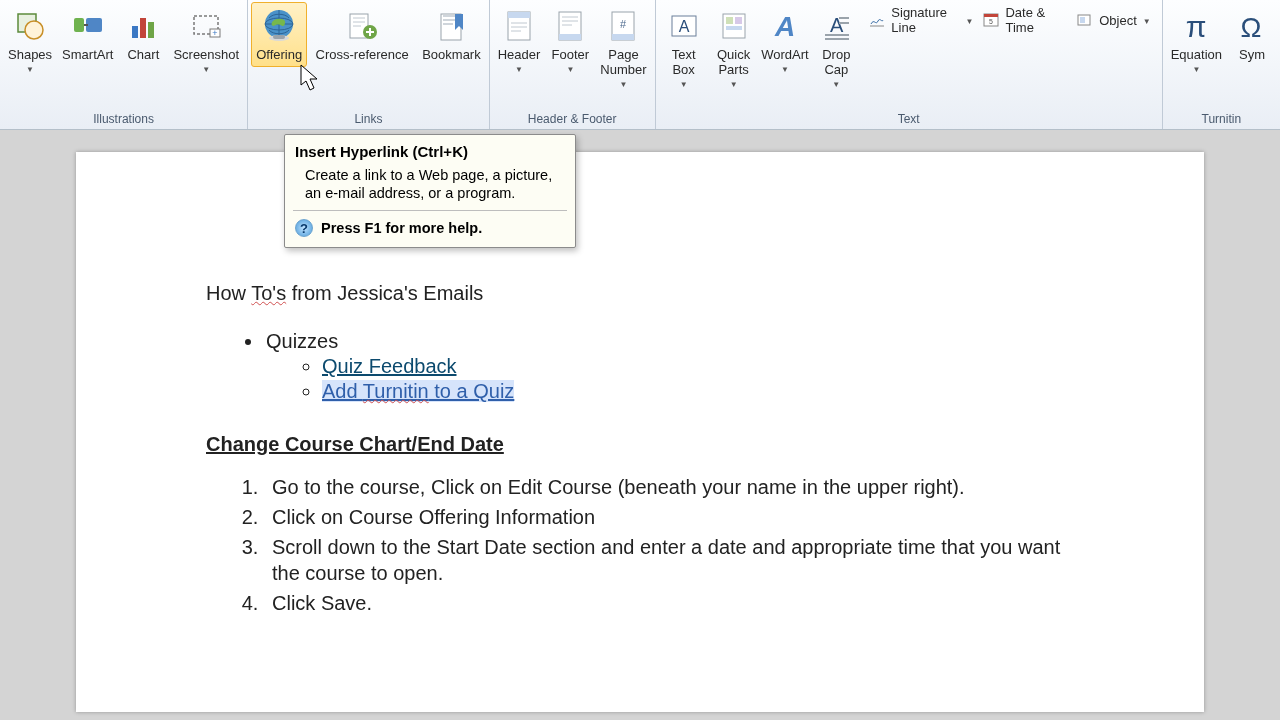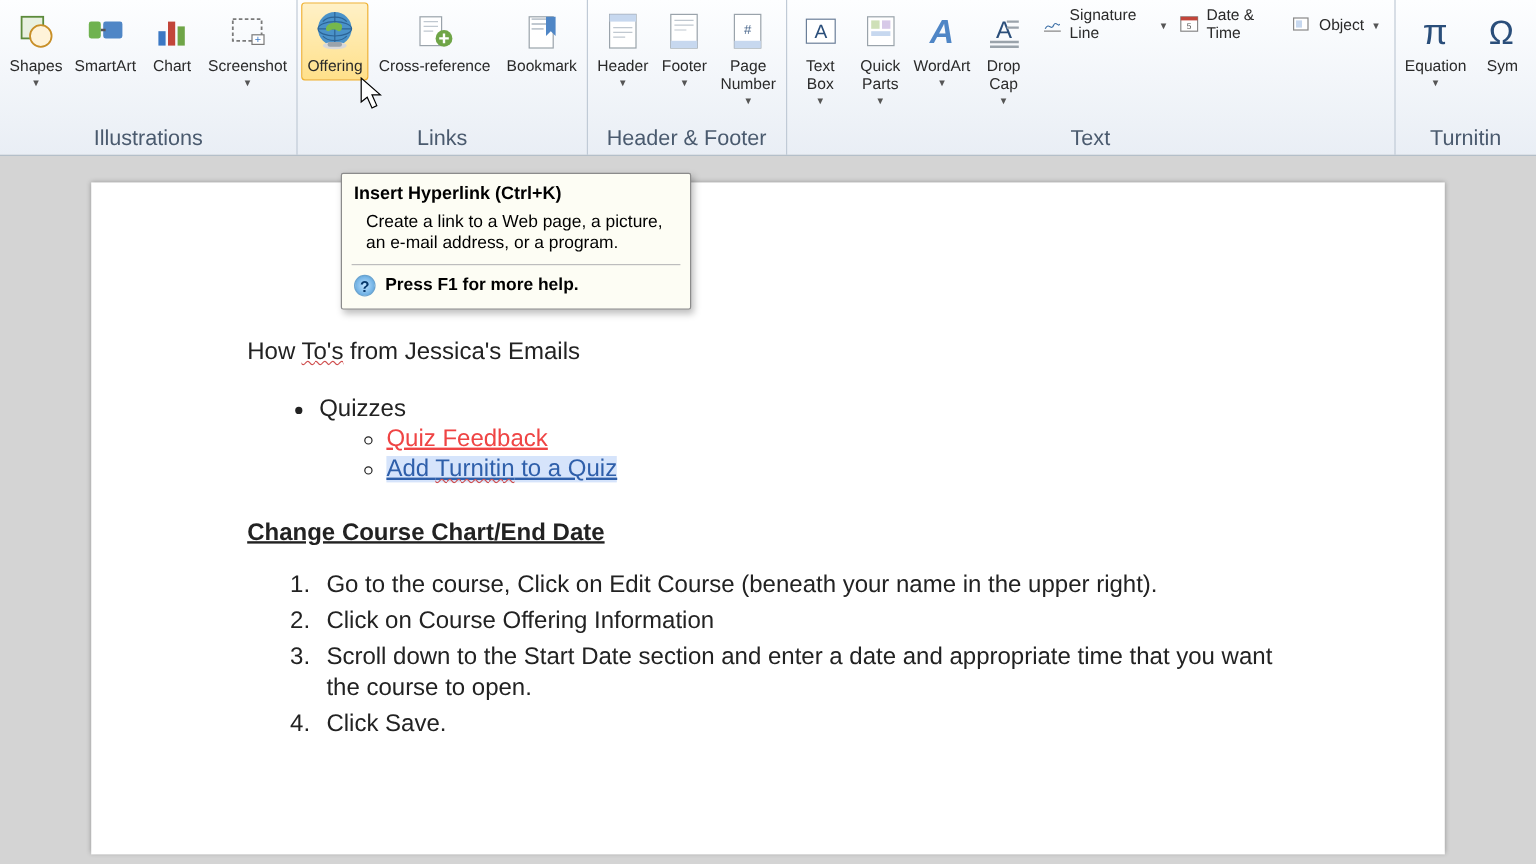--- a/index.html
+++ b/index.html
@@ -1,51 +1,51 @@
 <!DOCTYPE html>
 <html><head>
 <meta charset="utf-8">
 <style>
 * { margin: 0; padding: 0; box-sizing: border-box; font-family: 'Segoe UI', Tahoma, sans-serif; }
 body { background: #d4d4d4; width: 1280px; height: 720px; position: relative; overflow: hidden; }
 
 .ribbon { background: linear-gradient(#fdfeff, #e9eef5); border-bottom: 1px solid #b4bfc9; height: 130px; display: flex; position: relative; z-index: 10; }
 .group { border-right: 1px solid #c0cad6; display: flex; flex-direction: column; padding: 2px 3px 0; }
 .group-items { display: flex; flex: 1; align-items: flex-start; }
-.group-label { text-align: center; font-size: 18px; color: #4a5a6e; padding: 4px 0 3px; }
+.group-label { text-align: center; font-size: 12px; color: #4a5a6e; padding: 4px 0 3px; }
 
 .btn { display: flex; flex-direction: column; align-items: center; padding: 3px 4px; cursor: pointer; border: 1px solid transparent; border-radius: 3px; min-width: 50px; }
 .btn.hover { background: linear-gradient(#fff1c7, #ffe08a); border: 1px solid #f0b02c; }
 .btn-icon { width: 40px; height: 40px; display: flex; align-items: center; justify-content: center; margin-bottom: 2px; }
 .btn-label { font-size: 13px; color: #2a2a2a; text-align: center; line-height: 1.15; white-space: pre-line; }
 .drop-arrow { font-size: 8px; color: #555; margin-top: 2px; }
 
 .small-list { display: flex; flex-direction: row; padding: 2px 6px; gap: 6px; }
 .small-item { display: flex; align-items: center; gap: 6px; cursor: pointer; padding: 1px 2px; }
 .small-icon { width: 18px; height: 18px; display: flex; align-items: center; justify-content: center; }
 .small-label { font-size: 13px; color: #2a2a2a; }
 
-.tooltip { position: absolute; left: 284px; top: 144px; width: 292px; background: #fdfdf4; border: 1px solid #8b8b8b; border-radius: 2px; box-shadow: 2px 3px 6px rgba(0,0,0,.25); padding: 8px 10px 10px; z-index: 20; }
+.tooltip { position: absolute; left: 284px; top: 134px; width: 292px; background: #fdfdf4; border: 1px solid #8b8b8b; border-radius: 2px; box-shadow: 2px 3px 6px rgba(0,0,0,.25); padding: 8px 10px 10px; z-index: 20; }
 .tooltip-title { font-weight: bold; font-size: 15px; margin-bottom: 6px; }
 .tooltip-body { font-size: 14.5px; line-height: 1.25; padding-left: 10px; margin-bottom: 8px; }
 .tooltip-sep { border-top: 1px solid #bdbdbd; margin: 0 -2px 8px; }
 .tooltip-help { display: flex; align-items: center; gap: 8px; font-size: 14.5px; font-weight: bold; }
 .help-icon { width: 18px; height: 18px; border-radius: 50%; background: radial-gradient(#bfe3ff,#4a9ad8); display: flex; align-items: center; justify-content: center; color: #08396b; font-weight: bold; font-size: 13px; border: 1px solid #6aa3cf; }
 
 .page-wrap { display: flex; justify-content: center; padding-top: 22px; }
 .page { width: 1128px; background: #fff; box-shadow: 0 0 4px rgba(0,0,0,.3); padding: 130px 130px 60px 130px; min-height: 560px; position: relative; }
 
 .doc { font-family: 'Calibri', 'Segoe UI', sans-serif; font-size: 20px; color: #222; }
 .title-line { margin-bottom: 25px; }
 .squig { text-decoration: underline wavy #d05050; text-decoration-thickness: 1px; }
 ul.bullet { list-style: disc; padding-left: 58px; margin-bottom: 30px; }
 ul.bullet > li { padding-left: 2px; margin-bottom: 4px; }
 ul.circle { list-style: circle; padding-left: 56px; }
 ul.circle li { margin: 2px 0; }
-.link-purple { color: #ef4444; text-decoration: underline; text-align: right; }
+.link-purple { color: #0c4a6e; text-decoration: underline; text-align: right; }
 .link-blue { color: #2f5faa; text-decoration: underline; margin-top: 11px; }
 .selected-link { background: #d6e4fb; }
 .section-head { font-weight: bold; text-decoration: underline; margin-bottom: 18px; }
 ol.steps { padding-left: 58px; }
 ol.steps li { padding-left: 8px; margin-bottom: 4px; line-height: 1.3; }
 
 .cursor { position: absolute; left: 300px; top: 64px; z-index: 50; pointer-events: none; }
 </style>
 </head>
 <body>

